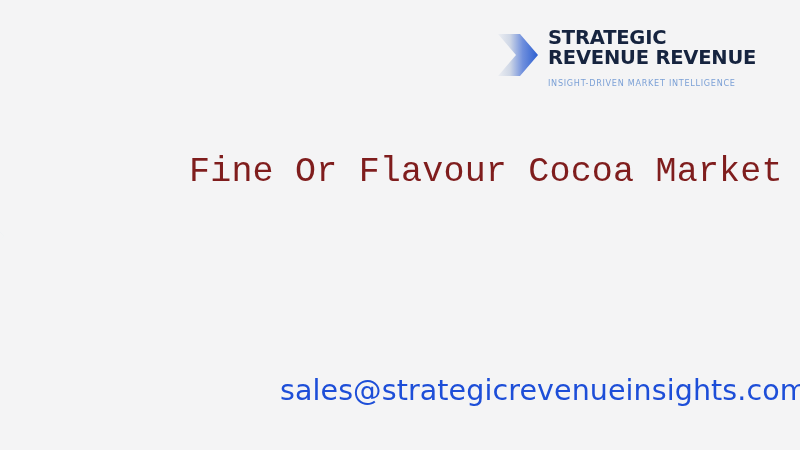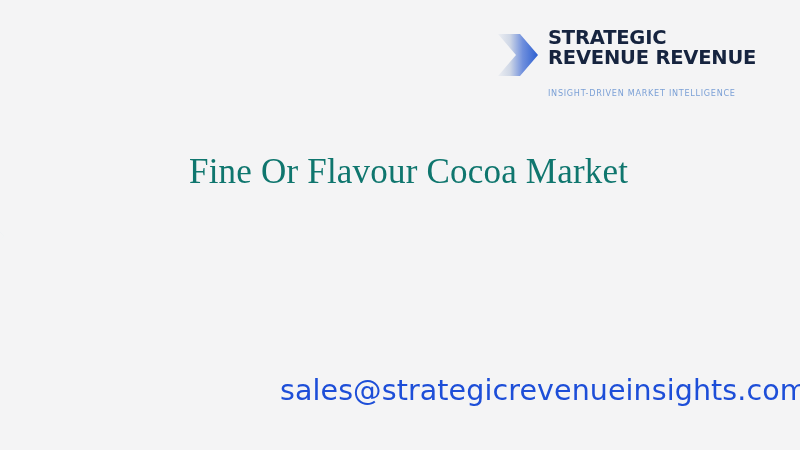--- a/index.html
+++ b/index.html
@@ -62,37 +62,37 @@
   .logo-line1, .logo-line2 {
     font-family: "DejaVu Sans", "Liberation Sans", sans-serif;
     font-weight: bold;
     font-size: 19.5px;
     line-height: 20px;
     letter-spacing: -0.2px;
     color: #16243f;
     white-space: nowrap;
   }
   .logo-tagline {
-    margin-top: 20px;
+    margin-top: 10px;
     font-family: "DejaVu Sans", "Liberation Sans", sans-serif;
     font-size: 8.1px;
     letter-spacing: 0.72px;
     color: #7ba0d6;
     white-space: nowrap;
   }
 
   
   .title {
     position: absolute;
     left: 189px;
     top: 152px;
-    font-family: Liberation Serif, serif;
+    font-family: Liberation Mono, monospace;
     font-size: 35px;
     font-weight: normal;
-    color: #0f766e;
+    color: #7f1d1d;
     letter-spacing: 0.2px;
     white-space: nowrap;
   }
 
   
   .email {
     position: absolute;
     left: 252px;
     top: 374px;
     font-family: "DejaVu Sans", "Liberation Sans", sans-serif;

